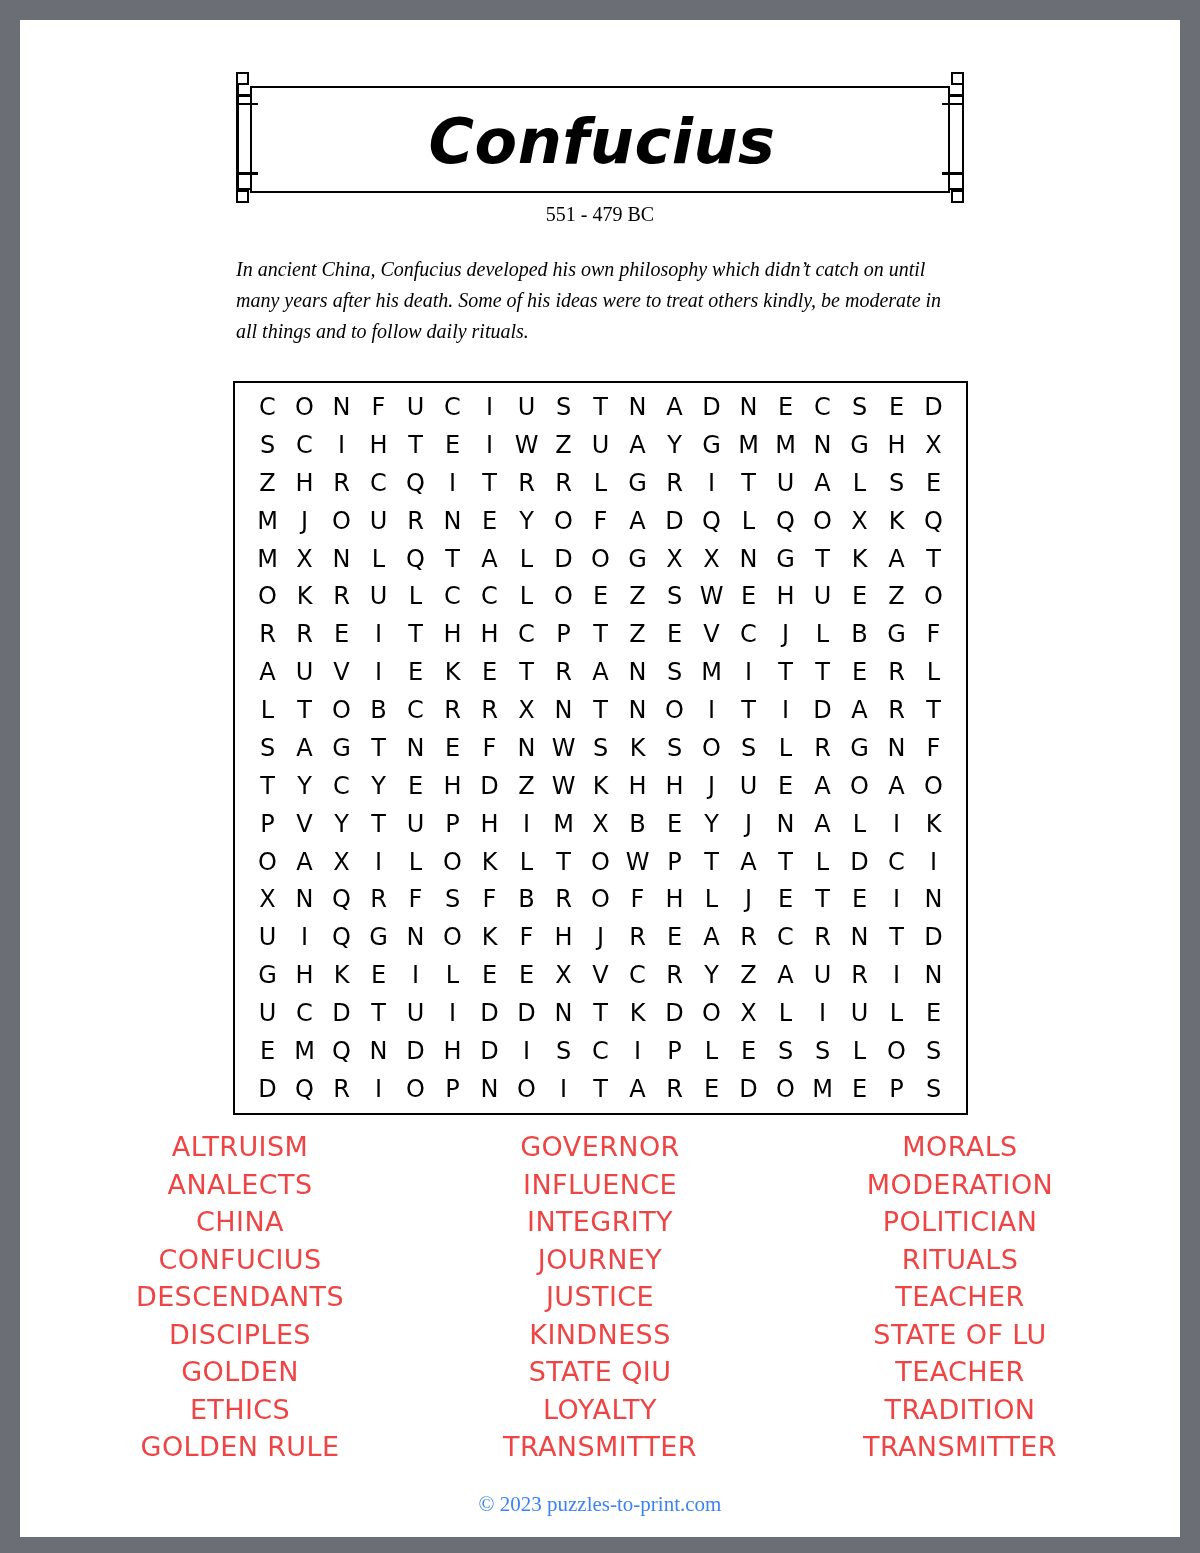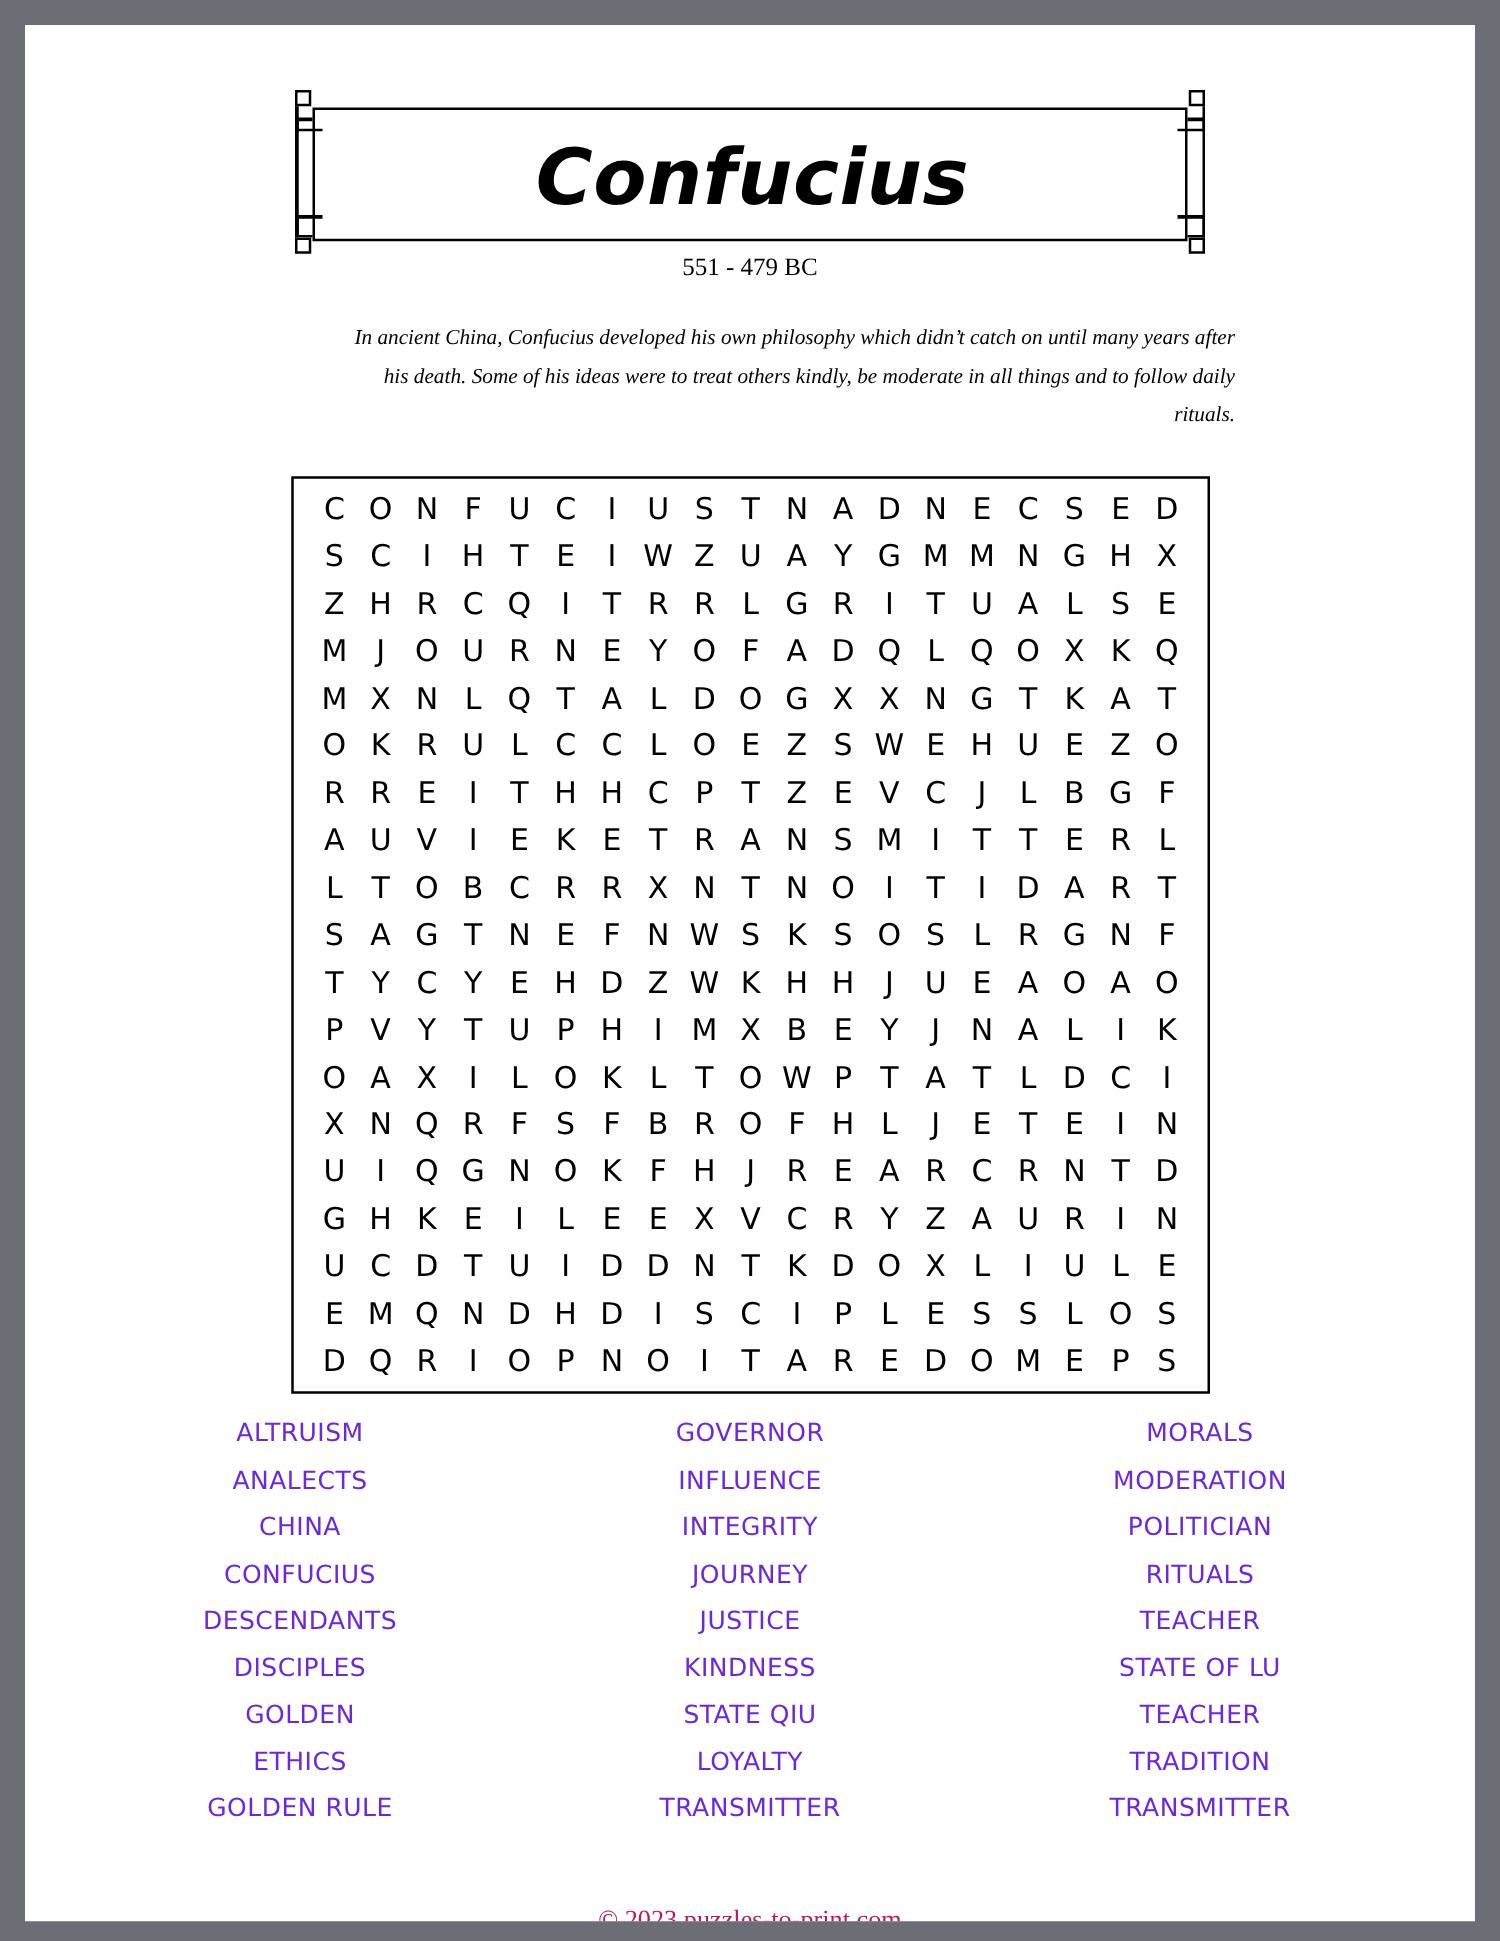--- a/index.html
+++ b/index.html
@@ -148,27 +148,26 @@
     font-size: 20px;
     color: #000;
   }
 
   
   #puzzle-description {
     position: absolute;
     left: 216px;
     top: 234px;
     width: 728px;
-    text-align: right;
+    text-align: left;
     font-family: "Liberation Serif", serif;
     font-style: italic;
-    font-size: 17px;
+    font-size: 20px;
     line-height: 31px;
     color: #000;
-    margin-left: 24px;
   }
 
   
   #grid-box {
     position: absolute;
     left: 213px;
     top: 361px;
     width: 735px;
     height: 734px;
     border: 2.5px solid #000;
@@ -212,38 +211,37 @@
 
   .word-column {
     width: 320px;
     display: flex;
     flex-direction: column;
     align-items: center;
   }
 
   .word-item {
     font-family: "DejaVu Sans", sans-serif;
-    font-size: 20px;
+    font-size: 27px;
     letter-spacing: 0.4px;
     line-height: 37.5px;
-    color: #6d28d9;
+    color: #ef4444;
     white-space: nowrap;
   }
 
   
   #footer-credit {
     position: absolute;
     left: 0;
     top: 1472px;
     width: 1160px;
     text-align: center;
     font-family: "Liberation Serif", serif;
     font-size: 21px;
-    color: #be185d;
-    margin-top: 31px;
+    color: #3b82f6;
   }
 </style>
 </head>
 <body>
 
 <div id="page">
 
   <div id="title-plaque-wrap">
 
     <div id="plaque-left-line"></div>

